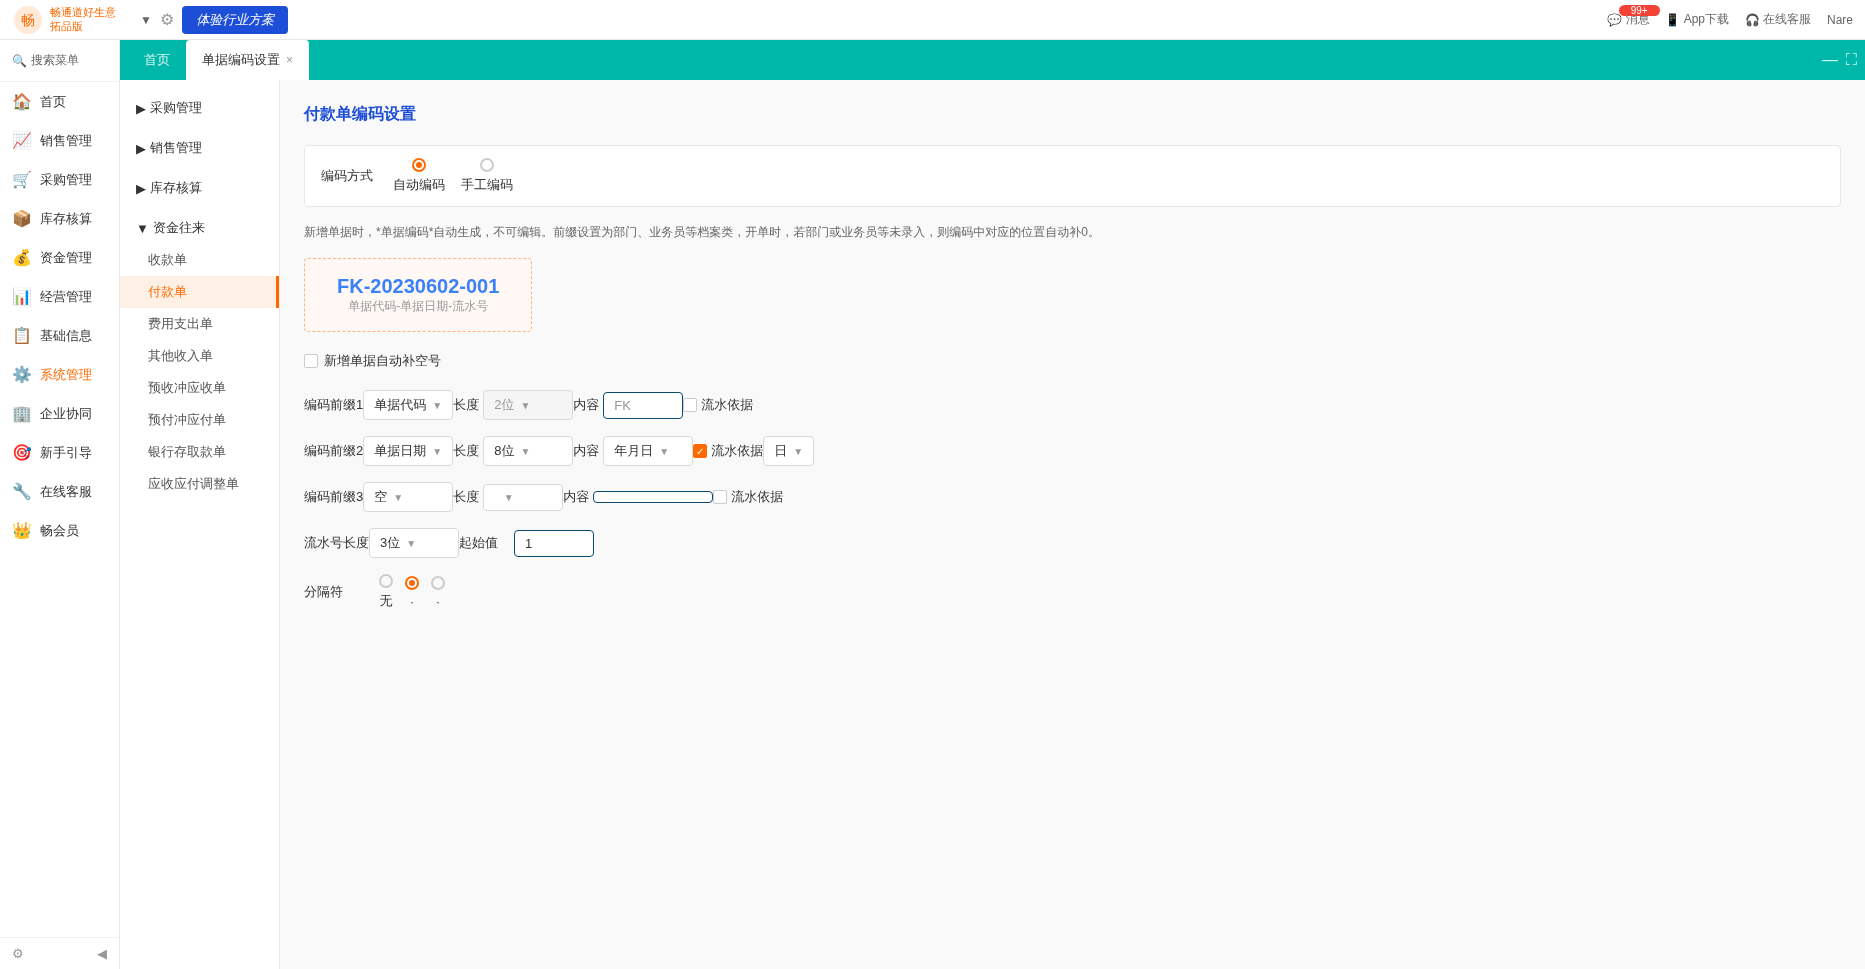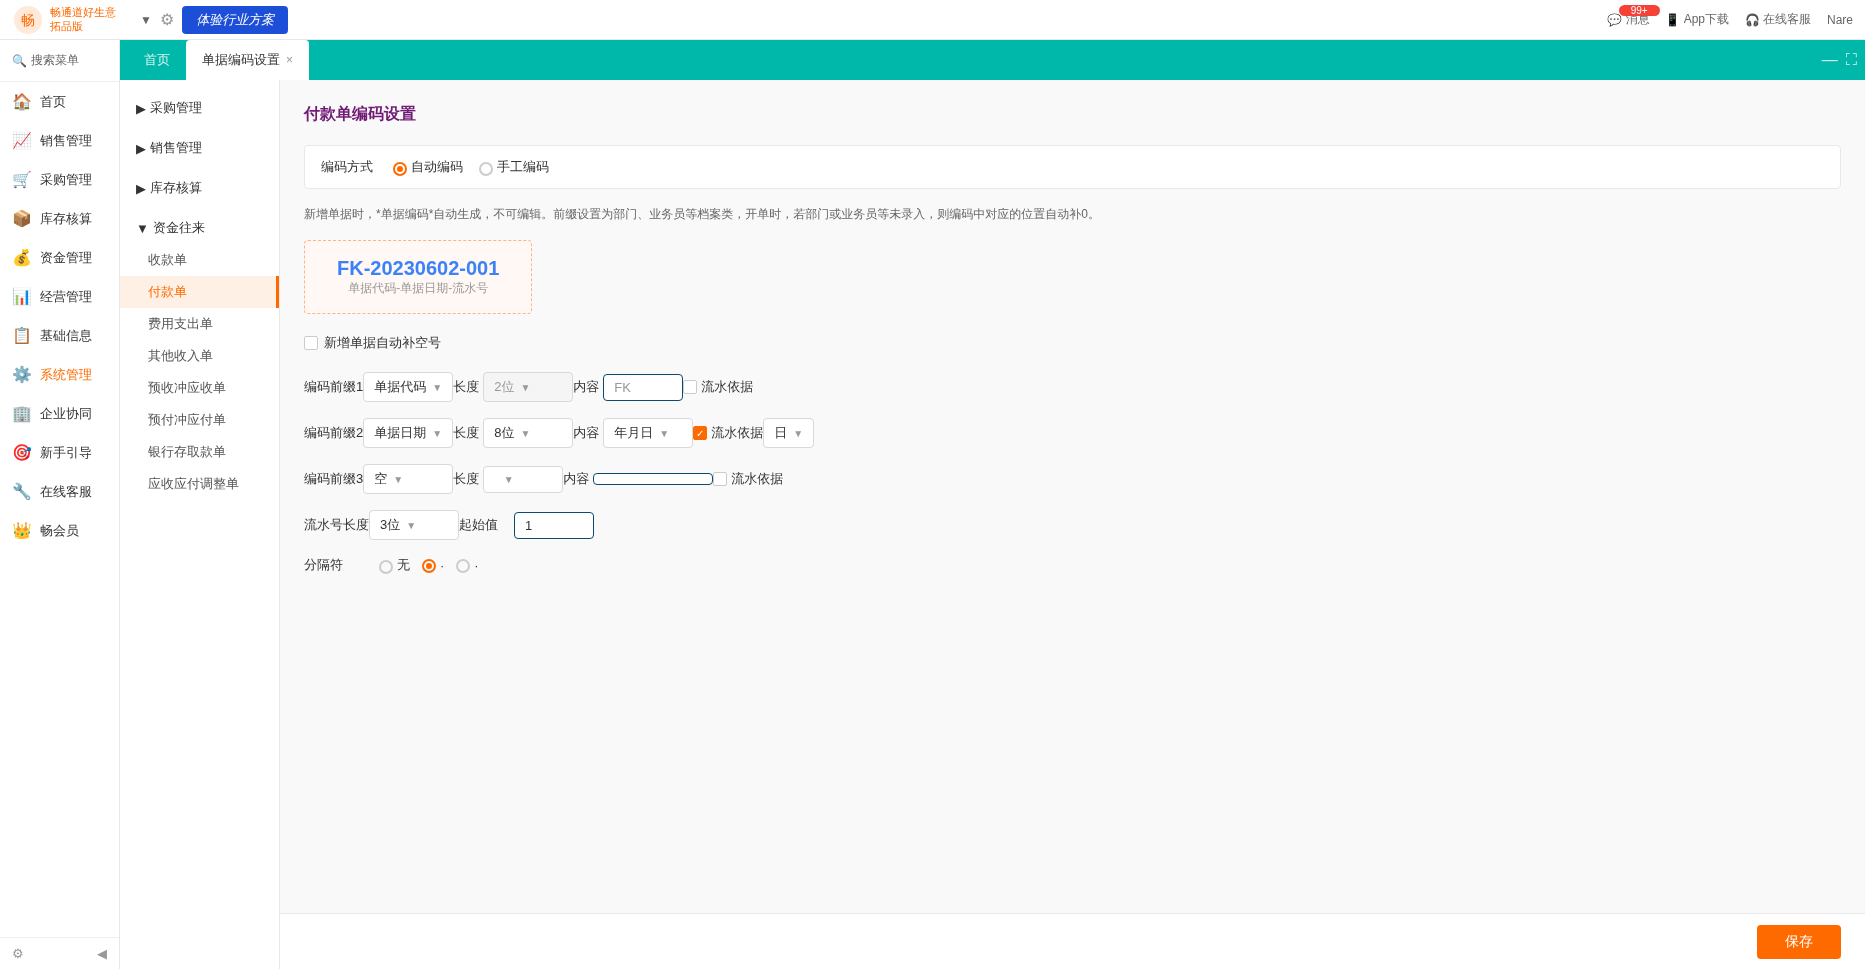--- a/index.html
+++ b/index.html
@@ -216,38 +216,38 @@
     
     .main-panel {
       flex: 1;
       overflow-y: auto;
       padding: 24px 24px;
       background: #f9f9f9;
     }
     .page-title {
       font-size: 16px;
       font-weight: bold;
-      color: #701a75;
+      color: #1d4ed8;
       margin-bottom: 20px;
     }
 
     
     .coding-method {
       display: flex;
       align-items: center;
       gap: 20px;
       background: #fff;
       padding: 12px 16px;
       border-radius: 4px;
       margin-bottom: 16px;
       border: 1px solid #e8e8e8;
     }
     .coding-method-label { color: #333; font-size: 13px; }
     .radio-group { display: flex; align-items: center; gap: 16px; }
-    .radio-item { display: flex; align-items: flex-end; gap: 4px; cursor: pointer; font-size: 13px; color: #333; }
+    .radio-item { display: flex; align-items: center; gap: 4px; cursor: pointer; font-size: 13px; color: #333; flex-direction: column; }
     .radio-circle {
       width: 14px; height: 14px;
       border-radius: 50%;
       border: 2px solid #ccc;
       display: flex; align-items: center; justify-content: center;
     }
     .radio-circle.checked { border-color: #ff6a00; }
     .radio-circle.checked::after {
       content: '';
       width: 6px; height: 6px;
@@ -682,20 +682,17 @@
                 <span>·</span>
               </label>
               <label class="radio-item">
                 <div class="radio-circle"></div>
                 <span>·</span>
               </label>
             </div>
           </div>
         </div>
 
-        <div class="bottom-bar">
-          <button class="btn-save">保存</button>
-        </div>
       </div>
 
     </div>
   </div>
 </div>
 
 </body></html>

